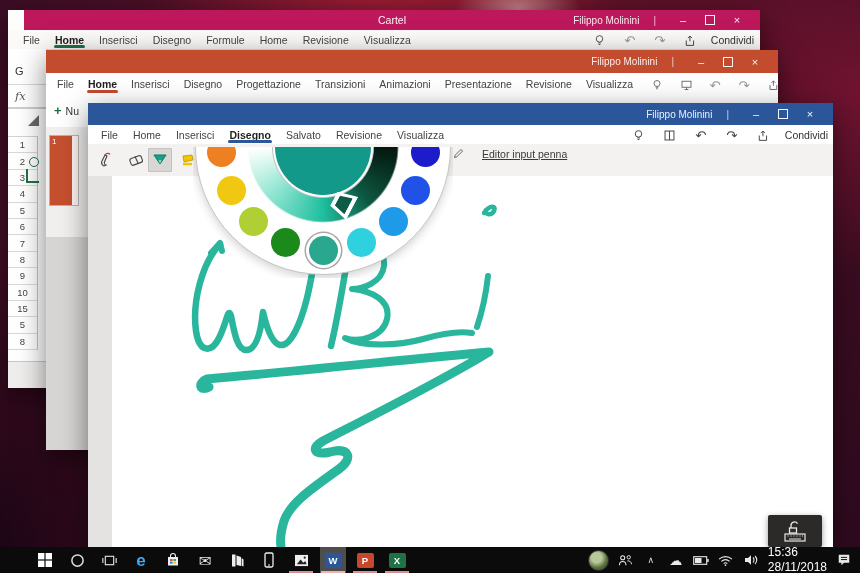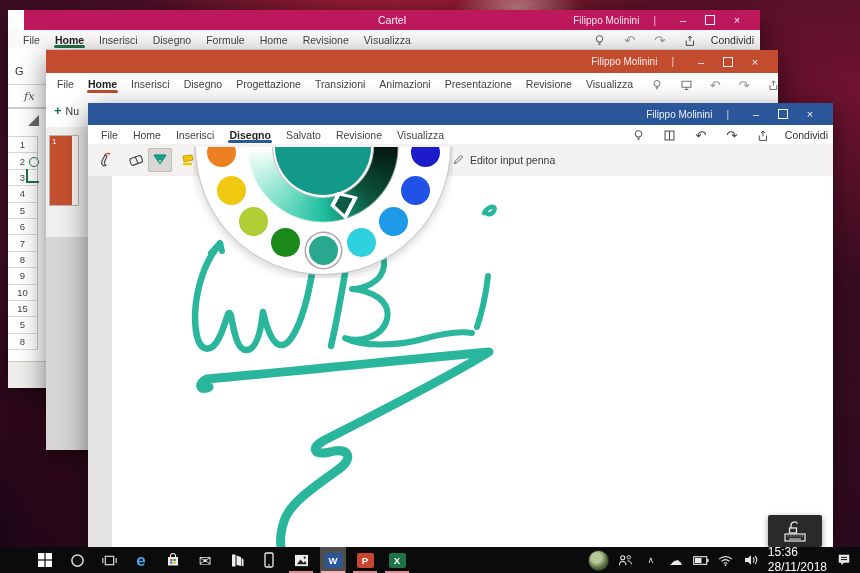--- a/index.html
+++ b/index.html
@@ -32,21 +32,21 @@
   .sharelbl{font-size:10.5px;color:#333;margin-left:2px;white-space:nowrap;}
   .dim{color:#9a9896;}
   
   #excel{--accent:#217346;left:8px;top:10px;width:752px;height:378px;background:#fdfdfc;}
   #excel .titlebar{height:24px;background:#be185d;margin-left:16px;}
   #excel .wtitle{top:4px;}
   #excel .tcluster{right:10px;top:0;height:20px;}
   #excel .tabrow{top:20px;height:19px;padding-left:14px;gap:13px;}
   .xl-left{position:absolute;left:0;top:39px;width:38px;bottom:0;background:#fff;border-right:1px solid #cfcecd;}
   .xl-namebox{position:absolute;left:0;top:9px;width:38px;height:27px;border-bottom:1px solid #d8d7d6;font-size:11px;color:#333;display:flex;align-items:center;padding-left:7px;box-sizing:border-box;}
-  .xl-fx{position:absolute;left:0;top:36px;width:38px;height:24px;border-bottom:2px solid #cfcecd;font-family:"DejaVu Serif",serif;font-style:italic;font-size:11.5px;color:#555;display:flex;align-items:center;padding-left:16px;box-sizing:border-box;}
+  .xl-fx{position:absolute;left:0;top:36px;width:38px;height:24px;border-bottom:2px solid #cfcecd;font-family:"DejaVu Serif",serif;font-style:italic;font-size:11.5px;color:#555;display:flex;align-items:center;padding-left:7px;box-sizing:border-box;}
   .xl-corner{position:absolute;left:20px;top:66px;width:0;height:0;border-bottom:11px solid #6a6a68;border-left:11px solid transparent;}
   .xl-rows{position:absolute;left:0;top:87px;width:29px;border-top:1px solid #d4d3d2;border-right:1px solid #c6c5c4;}
   .xl-row{height:15.4px;border-bottom:1px solid #d9d8d7;font-size:9.5px;color:#444;display:flex;align-items:center;justify-content:center;}
   .xl-tail{position:absolute;left:0;bottom:0;height:26px;width:38px;background:#efeeed;border-top:1px solid #c9c8c7;}
   .xl-selcircle{position:absolute;left:21px;top:108px;width:8px;height:8px;border:1.5px solid #1e7145;border-radius:50%;background:#fff;}
   .xl-selbracket{position:absolute;left:18px;top:120px;width:11px;height:12px;border-left:2px solid #1e7145;border-bottom:2px solid #1e7145;}
   
   #ppt{--accent:#c24a2e;left:46px;top:50px;width:732px;height:400px;background:#d7d6d5;}
   #ppt .titlebar{height:23px;background:#c34b2e;}
   #ppt .wtitle{top:5px;}
@@ -62,21 +62,21 @@
   .ppt-thumb-num{position:absolute;left:2px;top:1px;color:#fff;font-size:8px;}
   
   #word{--accent:#2b579a;left:88px;top:103px;width:745px;height:444px;background:#f3f2f1;}
   #word .titlebar{height:22px;background:#2b579a;}
   #word .wtitle{top:4px;}
   #word .tcluster{right:10px;top:0;height:22px;}
   #word .tabrow{top:22px;height:19px;padding-left:12px;gap:13px;background:#fff;}
   .wd-ribbon{position:absolute;left:0;right:0;top:41px;height:32px;background:#f3f2f1;border-bottom:1px solid #d8d6d4;}
   .wd-tool{position:absolute;top:4px;width:24px;height:24px;display:flex;align-items:center;justify-content:center;border-radius:2px;}
   .wd-tool.selected{background:#d8d7d5;box-shadow:inset 0 0 0 1px #c2c1bf;}
-  .wd-editor{position:absolute;top:9px;display:flex;align-items:center;gap:5px;font-size:10.5px;color:#3a3938;}
+  .wd-editor{position:absolute;top:3px;display:flex;align-items:center;gap:17px;font-size:10.5px;color:#3a3938;text-decoration:underline;}
   .wd-doc{position:absolute;left:0;right:0;top:73px;bottom:0;background:#e4e3e2;}
   .wd-page{position:absolute;left:24px;top:0;right:0;bottom:0;background:#fff;}
   
   .wheel{position:absolute;left:105px;top:44px;width:260px;height:131px;overflow:hidden;z-index:40;}
   .wheel-disc{position:absolute;left:2px;top:-128px;width:256px;height:256px;border-radius:50%;background:#fff;border:1px solid #c7c6c5;box-shadow:0 3px 10px rgba(0,0,0,.18);box-sizing:border-box;}
   .wheel-ring{position:absolute;left:54px;top:-76px;width:152px;height:152px;border-radius:50%;
     background:conic-gradient(from 0deg,#04140d 0deg 88deg,#0d5740 140deg,#1fbf9f 180deg,#8ce4cf 225deg,#eefcf6 263deg,#ffffff 270deg 360deg);
     -webkit-mask-image:radial-gradient(circle,transparent 0 49px,#000 51px 74px,transparent 76px);
             mask-image:radial-gradient(circle,transparent 0 49px,#000 51px 74px,transparent 76px);}
   .wheel-center{position:absolute;left:82px;top:-48px;width:96px;height:96px;border-radius:50%;background:#12998a;box-shadow:0 0 0 2px #fff,0 0 0 3px #c2c1c0;}

